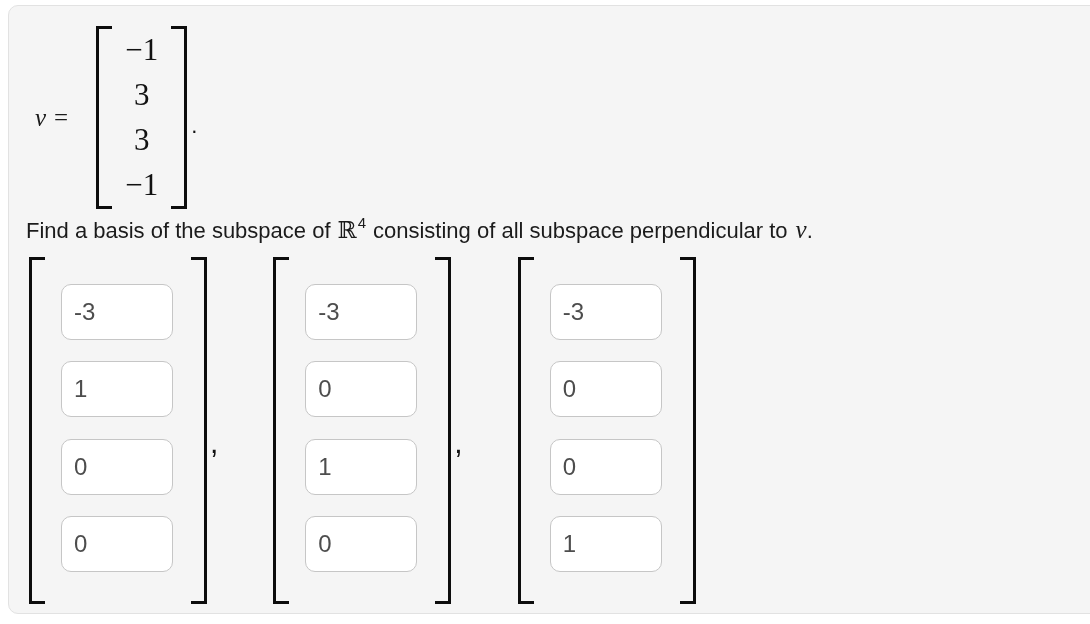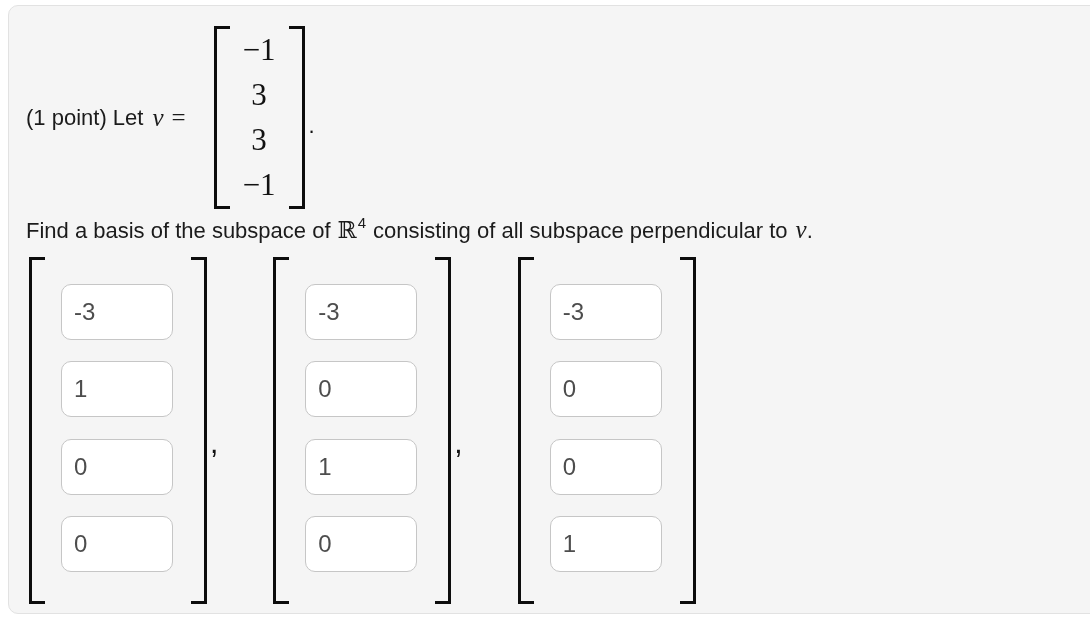--- a/index.html
+++ b/index.html
@@ -144,21 +144,20 @@
     position: relative;
     top: 12px;
   }
 </style>
 </head>
 <body>
 
 <div class="panel">
 
   <div class="intro-row">
-    <span class="intro-text">(1 point) Let</span>
     <span class="mvar">v</span>
     <span class="meq">=</span>
     <span class="mtx">
       <span class="brk brk-l"></span>
       <span class="mtx-col">
         <span>−1</span>
         <span>3</span>
         <span>3</span>
         <span>−1</span>
       </span>

